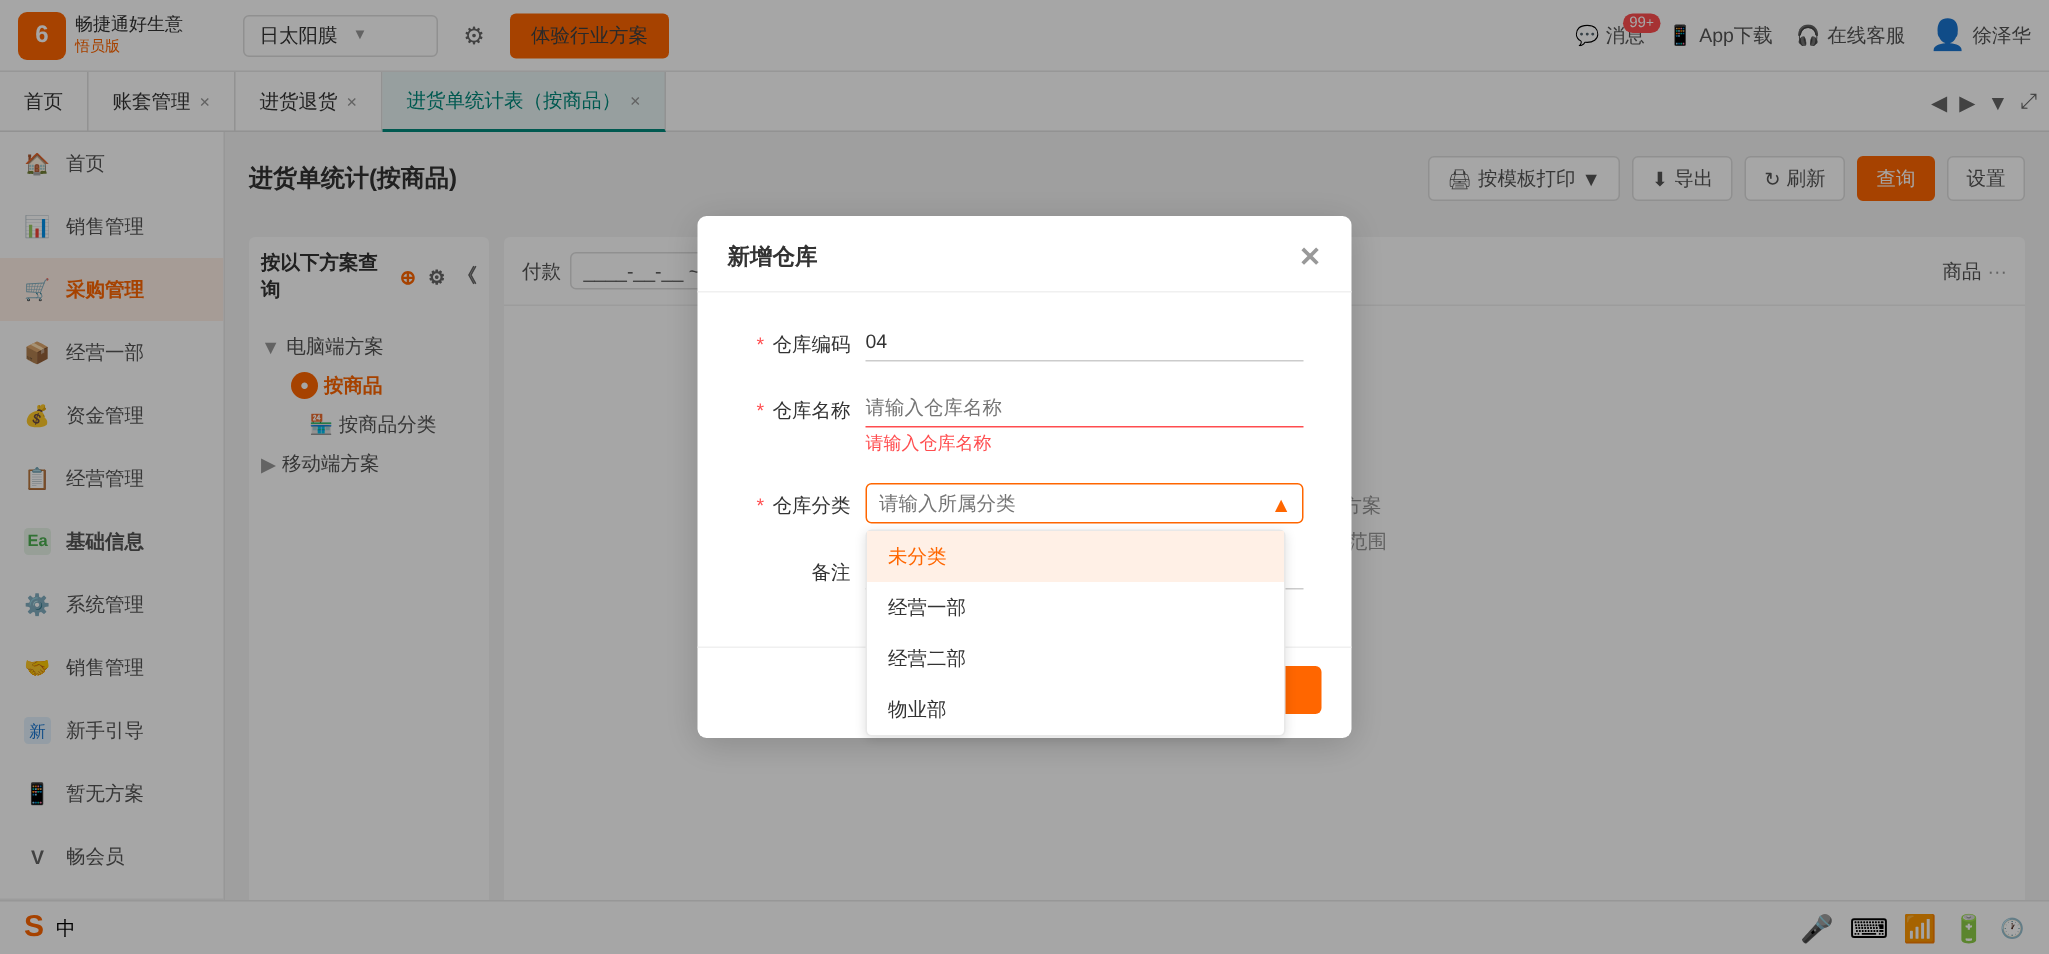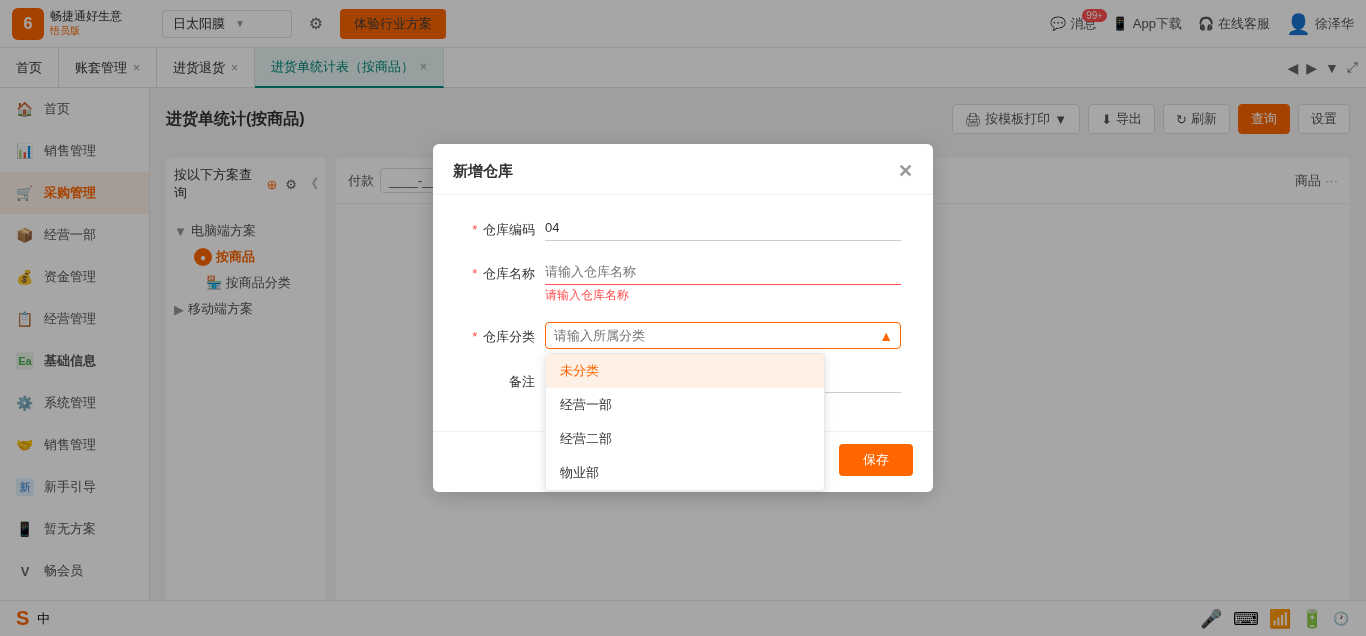--- a/index.html
+++ b/index.html
@@ -130,21 +130,21 @@
     .content-toolbar {
       display: flex; justify-content: flex-end; gap: 8px; margin-bottom: 12px; align-items: center;
     }
     .toolbar-btn {
       display: flex; align-items: center; gap: 4px; padding: 5px 12px;
       border: 1px solid #ddd; border-radius: 4px; cursor: pointer; background: #fff;
       font-size: 13px; color: #555;
     }
     .toolbar-btn.primary { background: #ff6600; color: #fff; border-color: #ff6600; }
     .query-header {
-      display: flex; align-items: center; gap: 8px; margin-bottom: 8px; font-size: 13px; color: #333;
+      display: flex; align-items: center; gap: 8px; margin-bottom: 8px; font-size: 13px; color: #333; font-weight: bold;
     }
     .filter-select {
       border: 1px solid #ddd; border-radius: 4px; padding: 4px 8px; min-width: 140px;
       display: flex; align-items: center; justify-content: space-between; cursor: pointer; background: #fff;
     }
     .scheme-tree { padding: 8px 0; }
     .data-overlay {
       display: flex; flex-direction: column; align-items: center; justify-content: center;
       padding: 40px 0; color: #999; font-size: 13px;
     }
@@ -156,21 +156,21 @@
       background: rgba(0,0,0,0.35); z-index: 100;
     }
 
     
     .modal {
       position: fixed;
       top: 50%; left: 50%;
       transform: translate(-50%, -50%);
       background: #fff;
       border-radius: 6px;
-      width: 500px;
+      width: 436px;
       z-index: 200;
       box-shadow: 0 4px 24px rgba(0,0,0,0.18);
       overflow: visible;
     }
     .modal-header {
       display: flex; align-items: center; justify-content: space-between;
       padding: 16px 20px 12px;
       border-bottom: 1px solid #f0f0f0;
       font-size: 15px; font-weight: bold; color: #333;
     }

